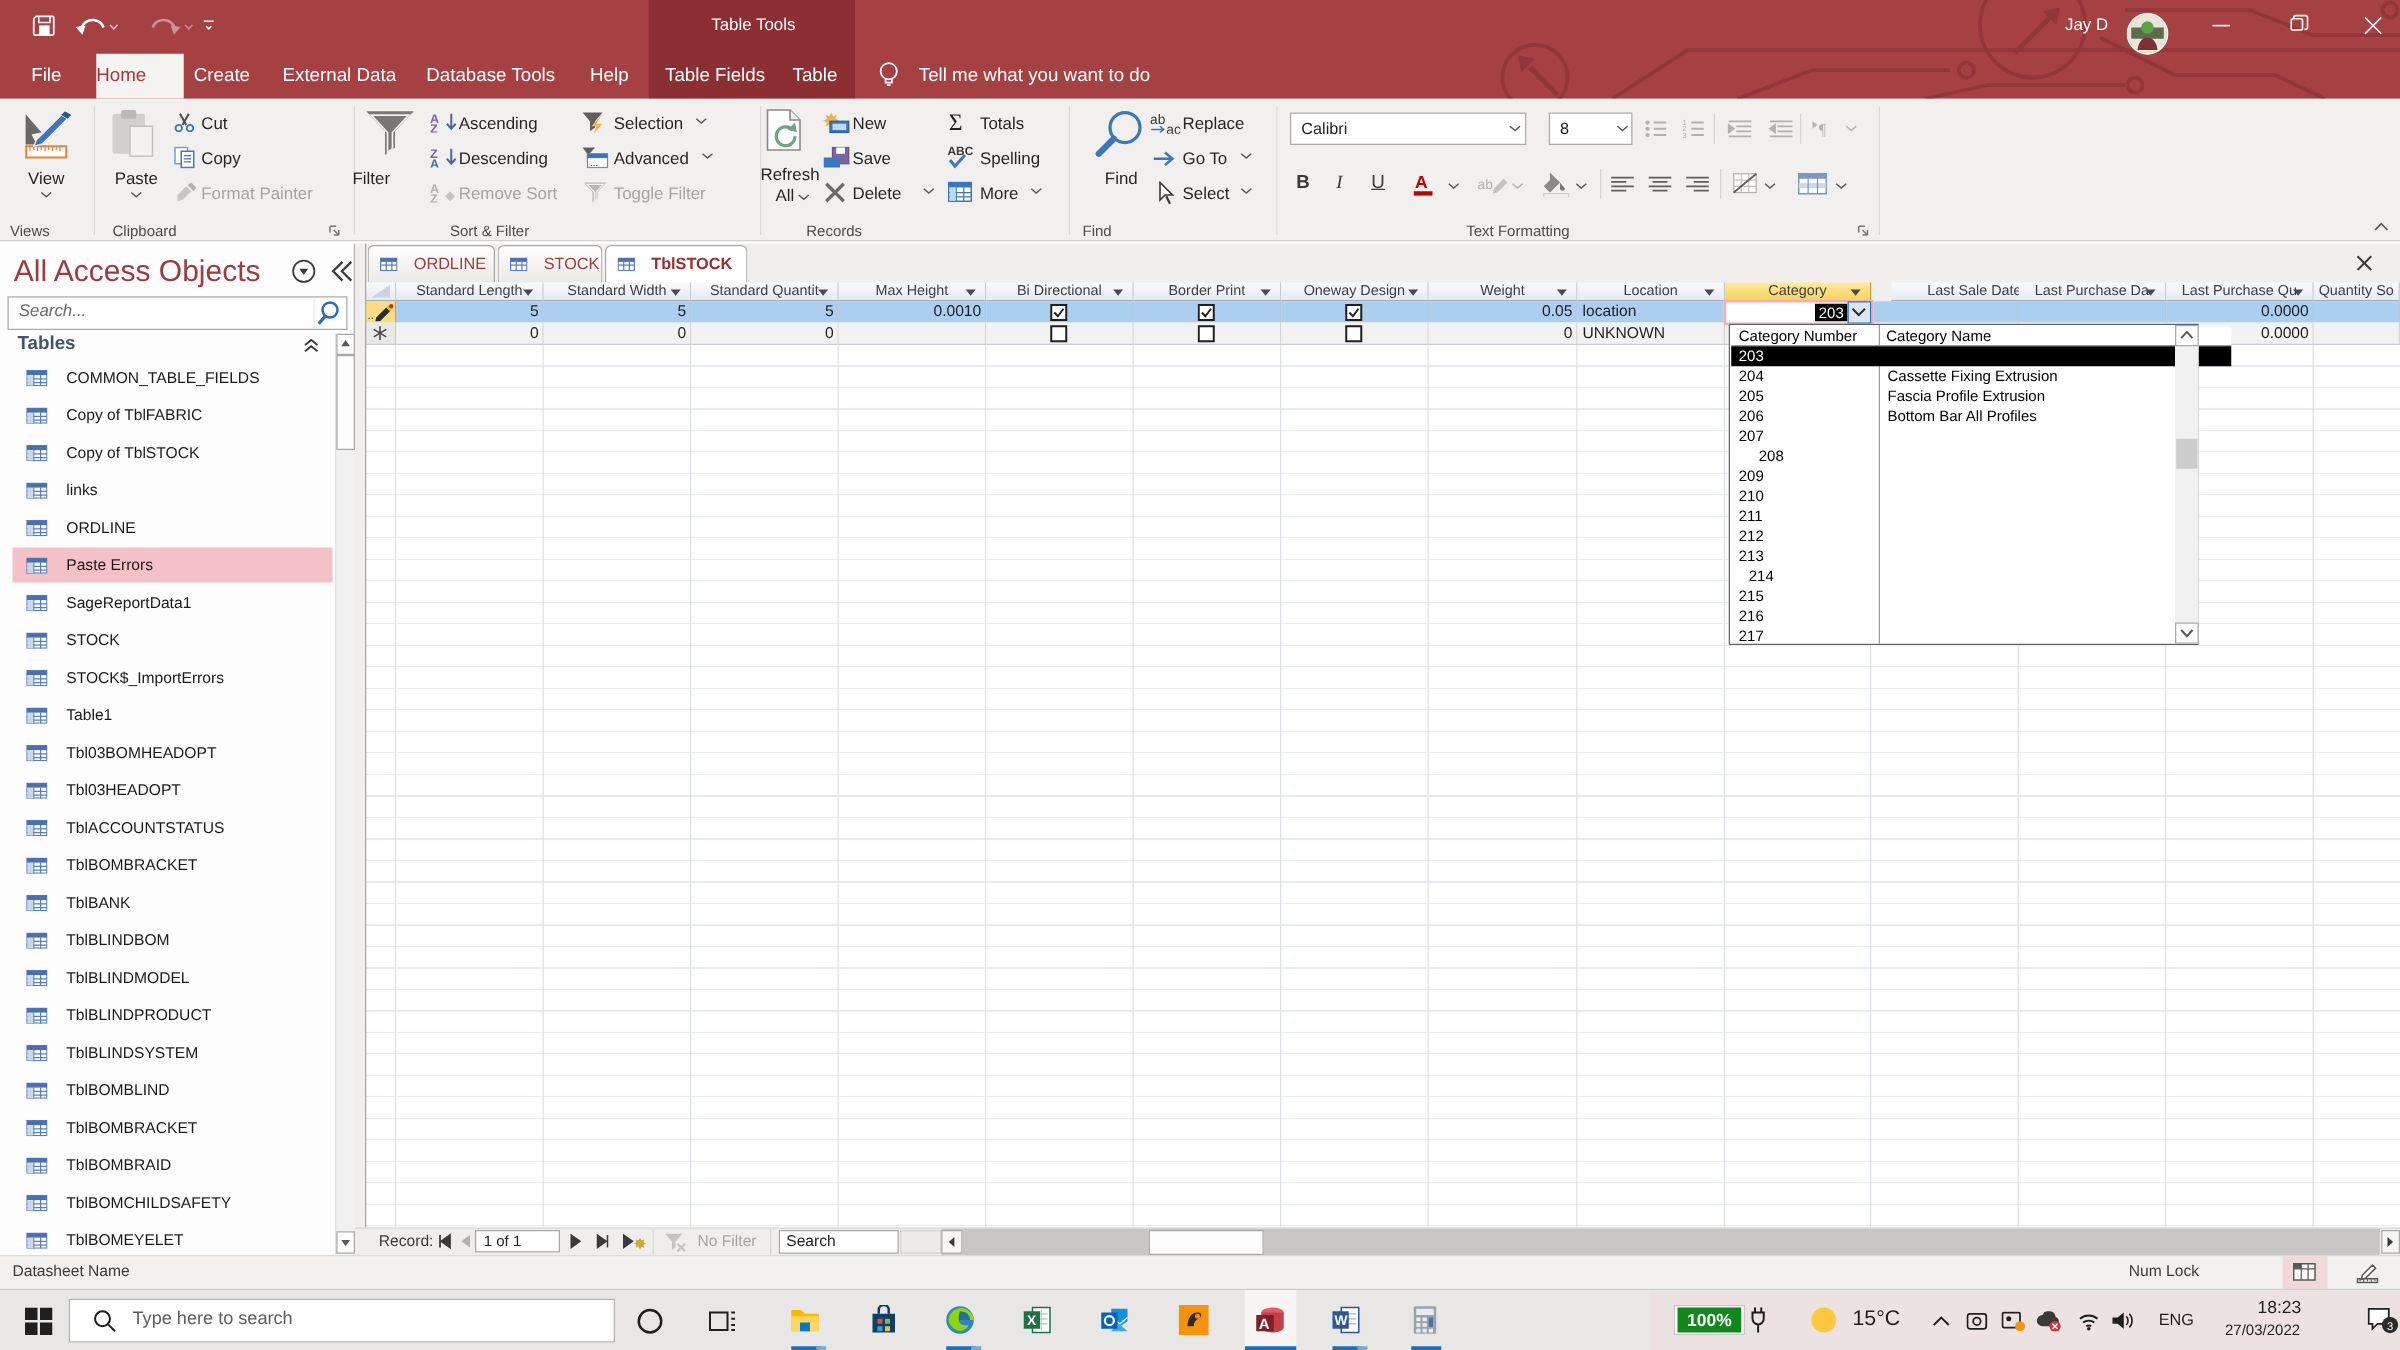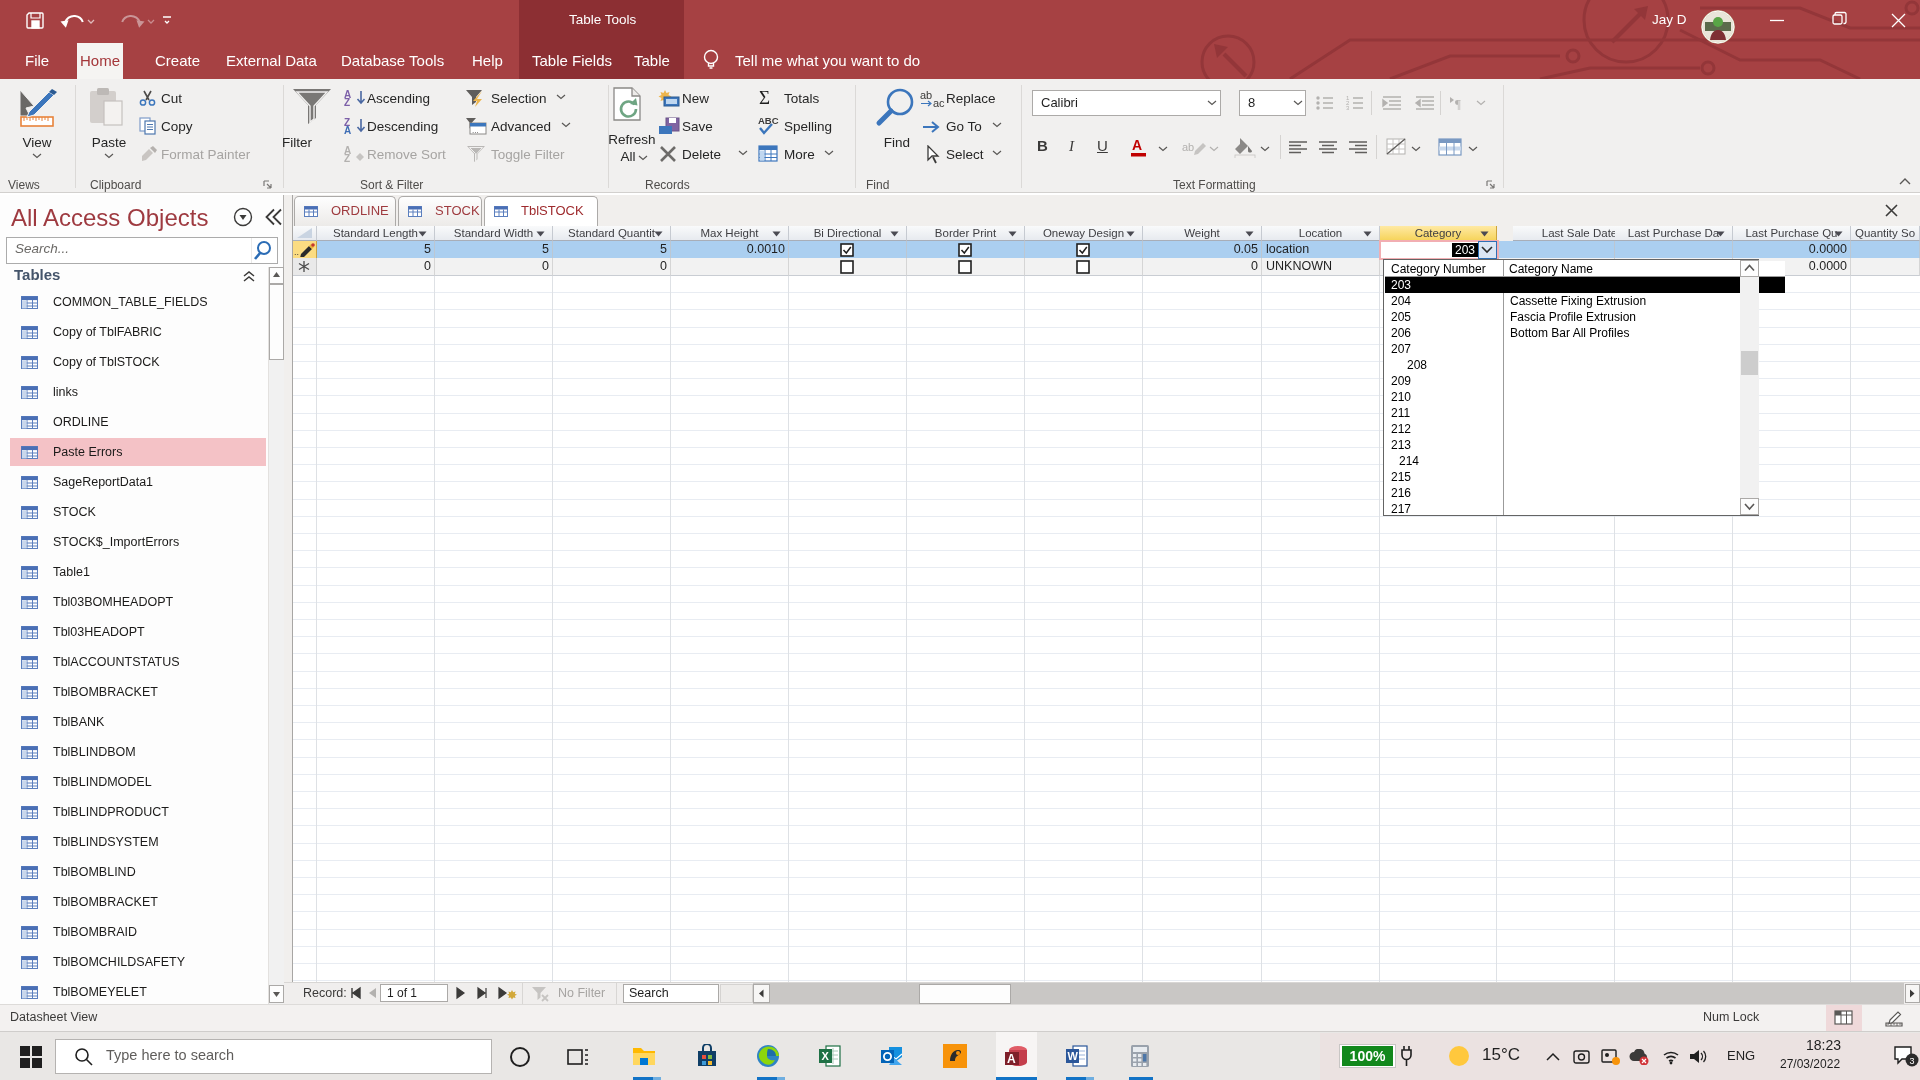--- a/index.html
+++ b/index.html
@@ -3,21 +3,21 @@
 <style>
 *{margin:0;padding:0;box-sizing:border-box}
 html,body{width:1920px;height:1080px;overflow:hidden}
 body{font-family:"Liberation Sans",sans-serif;position:relative;background:#fff;color:#252423}
 .ab{position:absolute}
 
 #titlebar{position:absolute;left:0;top:0;width:1920px;height:79px;background:#A64143;overflow:hidden}
 #ctxband{position:absolute;left:519px;top:0;width:165px;height:79px;background:#8C2F33}
 .ttxt{position:absolute;color:#fff;font-size:13.5px;white-space:nowrap}
 .tabtxt{position:absolute;top:43px;height:36px;line-height:36px;color:#fff;font-size:15px;white-space:nowrap}
-#hometab{position:absolute;left:77px;top:43px;width:46px;height:36px;background:#F5F4F2;color:#A4373A;font-size:15px;line-height:36px;text-align:center}
+#hometab{position:absolute;left:77px;top:43px;width:70px;height:36px;background:#F5F4F2;color:#A4373A;font-size:15px;line-height:36px;text-align:left}
 
 #ribbon{position:absolute;left:0;top:79px;width:1920px;height:114px;background:#F1F0EF;border-bottom:1px solid #D2D0CE}
 .gsep{position:absolute;top:6px;width:1px;height:103px;background:#DBD9D7}
 .glabel{position:absolute;top:99px;height:14px;line-height:14px;font-size:12px;color:#4E4C4A;text-align:left;white-space:nowrap}
 .rtxt{position:absolute;font-size:13.5px;color:#262626;white-space:nowrap;height:18px;line-height:18px}
 .rgray{color:#A6A4A2}
 
 #navpanel{position:absolute;left:0;top:195px;width:284px;height:809px;background:#FDFDFD;border-right:1px solid #B5B3B1}
 #navtitle{position:absolute;left:11px;top:9px;font-size:24px;color:#9E3A40;white-space:nowrap}
 #searchbox{position:absolute;left:6px;top:42px;width:272px;height:27px;background:#fff;border:1px solid #ABABAB}
@@ -628,21 +628,21 @@
     <span style="position:absolute;left:36px">ORDLINE</span>
   </div>
 <div class="dstab" style="left:398px;width:84px">
     <svg width="14" height="11" style="position:absolute;left:9px;top:9px">
       <rect x="0.5" y="0.5" width="13" height="10" fill="#fff" stroke="#5B7FBE"></rect>
       <rect x="0.5" y="0.5" width="13" height="3" fill="#4A6FB5"></rect>
       <path d="M0.5 6 h13 M5 3.5 v7 M9.5 3.5 v7" stroke="#5B7FBE" stroke-width="1"></path>
     </svg>
     <span style="position:absolute;left:36px">STOCK</span>
   </div>
-<div class="dstab" style="left:484px;width:114px;background:#fff;font-weight:normal;color:#9E2A2D">
+<div class="dstab" style="left:484px;width:114px;background:#fff;font-weight:bold;color:#9E2A2D">
     <svg width="14" height="11" style="position:absolute;left:9px;top:9px">
       <rect x="0.5" y="0.5" width="13" height="10" fill="#fff" stroke="#5B7FBE"></rect>
       <rect x="0.5" y="0.5" width="13" height="3" fill="#4A6FB5"></rect>
       <path d="M0.5 6 h13 M5 3.5 v7 M9.5 3.5 v7" stroke="#5B7FBE" stroke-width="1"></path>
     </svg>
     <span style="position:absolute;left:36px">TblSTOCK</span>
   </div>
 <svg width="16" height="16" style="position:absolute;left:1884px;top:203px">
     <path d="M2 2 L13 13 M13 2 L2 13" stroke="#3B3A39" stroke-width="1.6"></path>
   </svg>
@@ -843,21 +843,21 @@
 <div style="position:absolute;left:469px;top:1px;width:17px;height:19px;background:#F7F6F5;border:1px solid #ABA9A7"><svg width="15" height="17">
         <path d="M9.5 4.5 l-4.5 4 4.5 4 z" fill="#3B3A39"></path>
       </svg></div>
 <div style="position:absolute;left:635px;top:1px;width:92px;height:20px;background:#FDFDFD;border:1px solid #ABA9A7"></div>
 <div style="position:absolute;left:1621px;top:1px;width:15px;height:19px;background:#F7F6F5;border:1px solid #ABA9A7"><svg width="13" height="17">
         <path d="M4 4.5 l4.5 4 -4.5 4 z" fill="#3B3A39"></path>
       </svg></div>
 </div>
 
 <div id="statusbar">
-<div style="position:absolute;left:10px;top:5px;font-size:12.5px;color:#3B3A39">Datasheet View</div>
+<div style="position:absolute;left:10px;top:5px;font-size:12.5px;color:#3B3A39">Datasheet Name</div>
 <div style="position:absolute;left:1703px;top:5px;font-size:12.5px;color:#3B3A39">Num Lock</div>
 <div style="position:absolute;left:1826px;top:0px;width:36px;height:26px;background:#EFD9DA"></div>
 <svg width="20" height="16" style="position:absolute;left:1834px;top:5px">
  <rect x="1" y="1" width="17" height="13" fill="#fff" stroke="#5A5856" stroke-width="1.2"></rect>
  <path d="M1 5 h17 M7 1 v13 M12.5 1 v13" stroke="#5A5856" stroke-width="1"></path>
  <rect x="1" y="1" width="6" height="4" fill="#5A5856"></rect>
 </svg>
 <svg width="22" height="18" style="position:absolute;left:1884px;top:4px">
  <path d="M2 14 h16 v3 h-16 z" fill="none" stroke="#5A5856" stroke-width="1.2"></path>
  <path d="M4 14 v2 M7 14 v3 M10 14 v2 M13 14 v3 M16 14 v2" stroke="#5A5856" stroke-width="0.8"></path>

